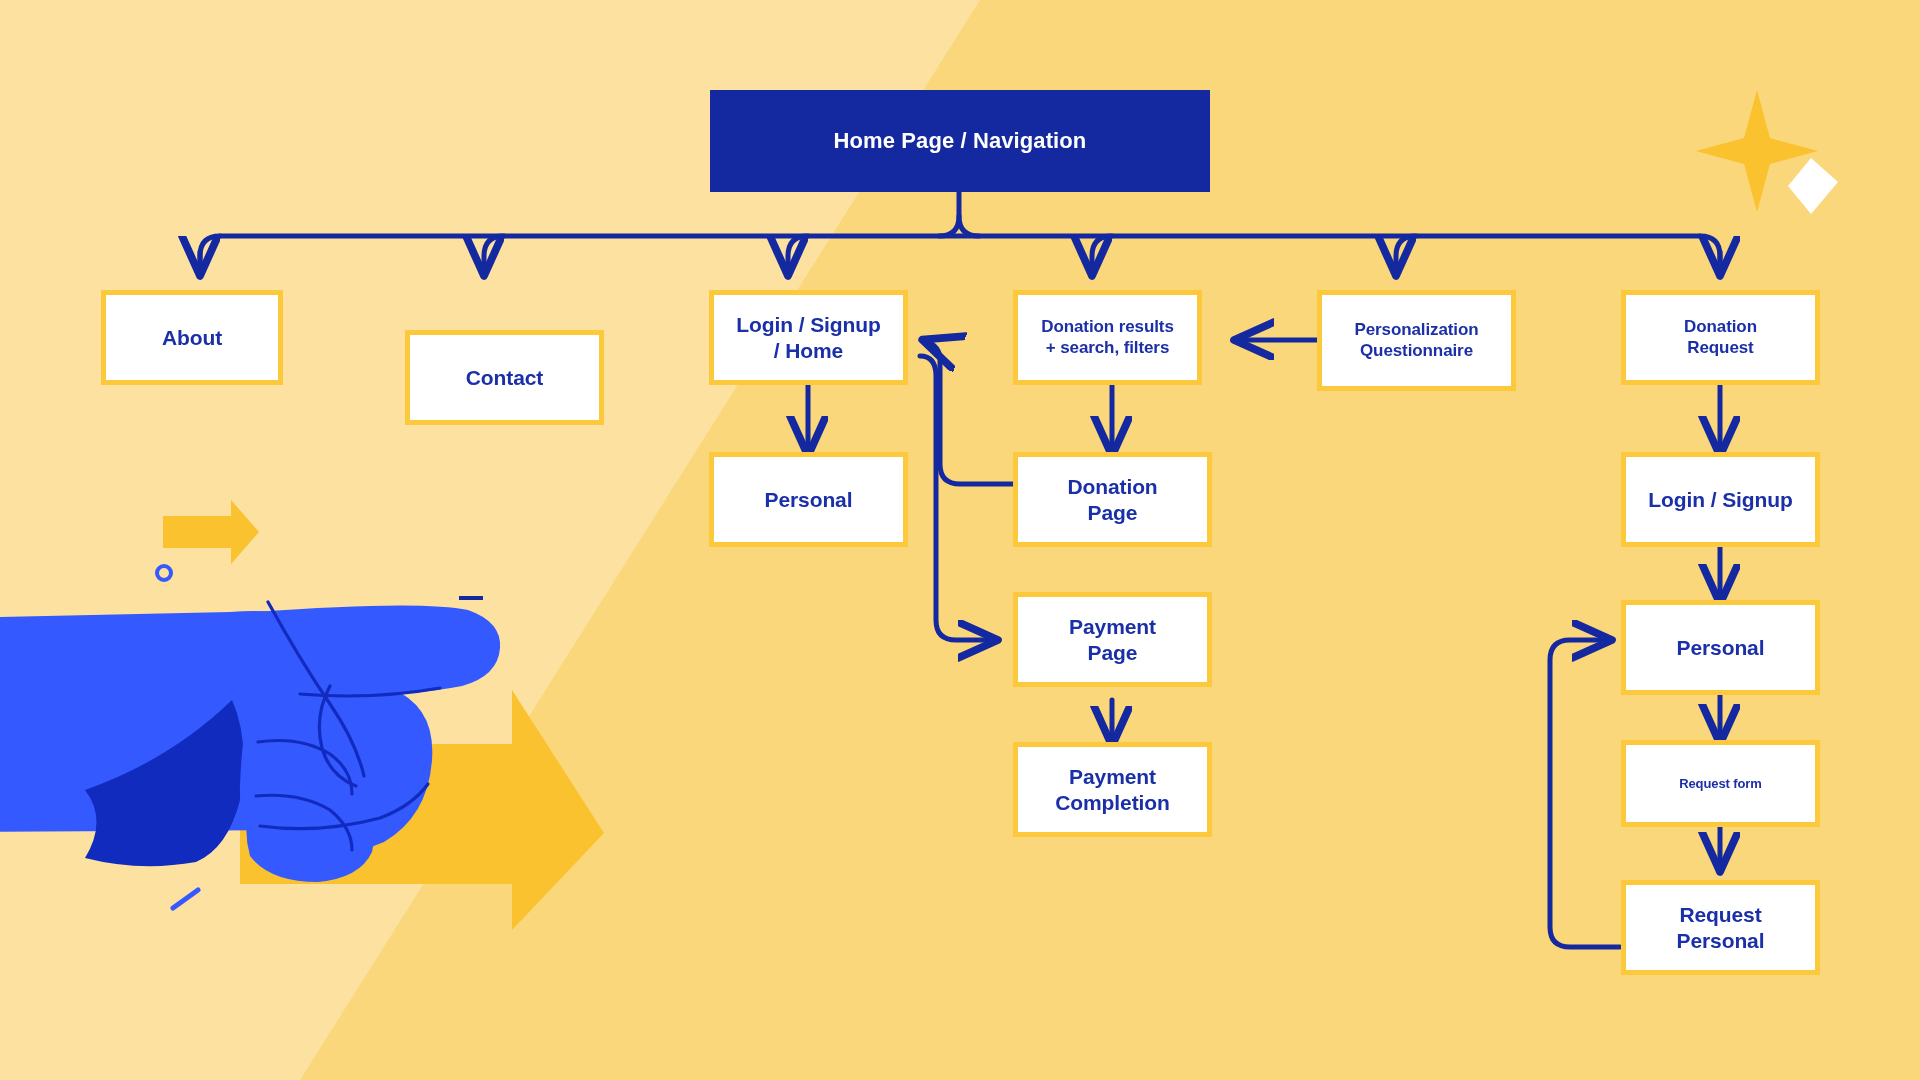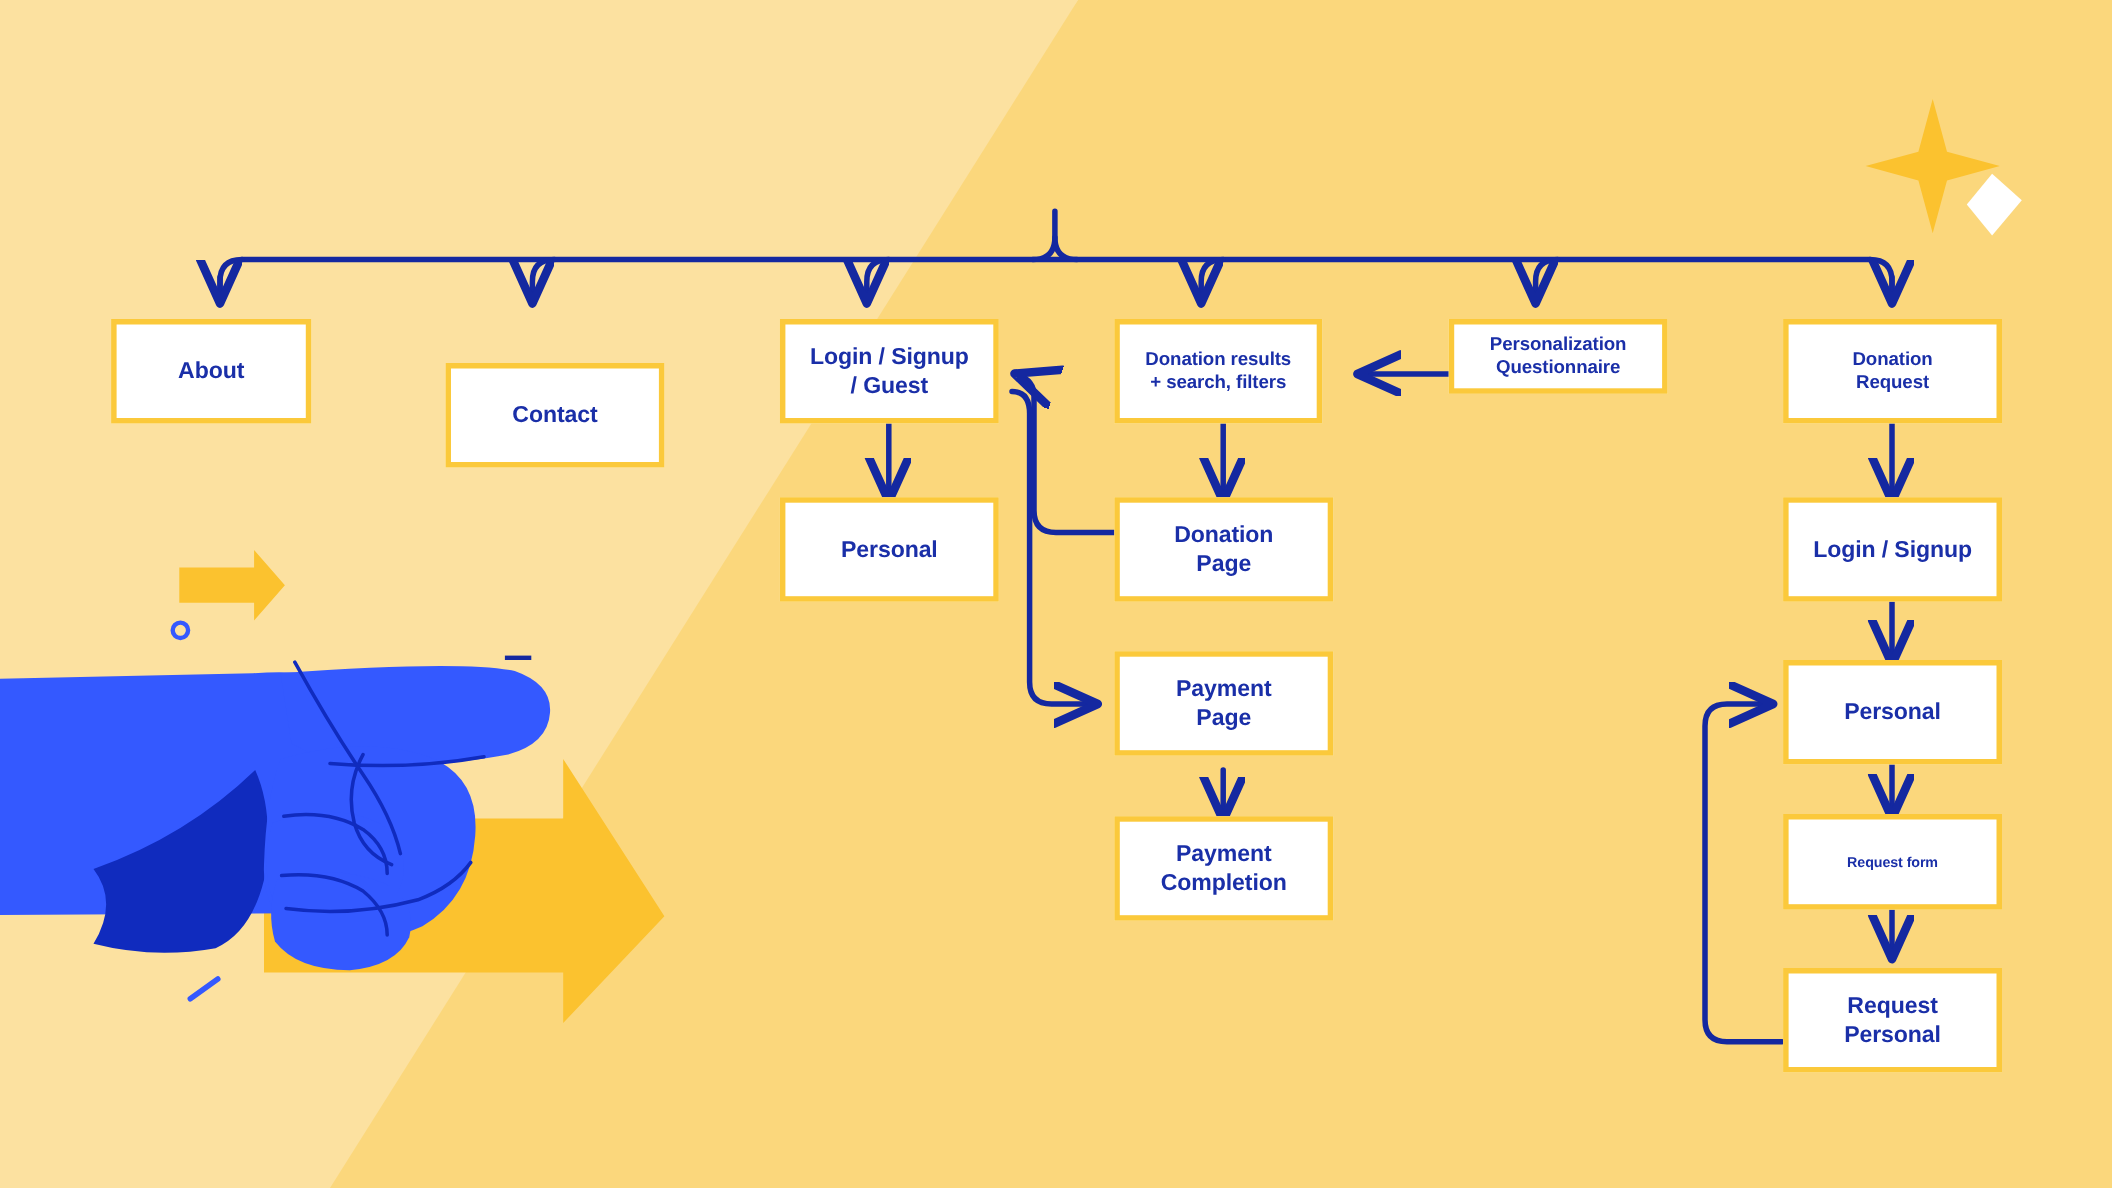--- a/index.html
+++ b/index.html
@@ -137,44 +137,47 @@
 
       <path d="M1720 385 L1720 452" marker-end="url(#ah)"></path>
       <path d="M1720 535 L1720 600" marker-end="url(#ah)"></path>
       <path d="M1720 685 L1720 740" marker-end="url(#ah)"></path>
       <path d="M1720 810 L1720 868" marker-end="url(#ah)"></path>
 
       <path d="M1620 947 L1570 947 Q1550 947 1550 927 L1550 660 Q1550 640 1570 640 L1608 640" marker-end="url(#ah)"></path>
     </g>
   </svg>
 
+  <div class="node root" style="left:710px; top:90px; width:500px; height:102px;">
+    <span>Home Page / Navigation</span>
+  </div>
 
   <div class="node fs-21" style="left:101px; top:290px; width:182px; height:95px;">
     <span>About</span>
   </div>
 
   <div class="node fs-21" style="left:405px; top:290px; width:199px; height:95px;margin-top:40px;">
     <span>Contact</span>
   </div>
 
   <div class="node fs-21" style="left:709px; top:290px; width:199px; height:95px;">
     <span>
       <span>Login / Signup</span>
-      <span>/ Guest</span>
+      <span>/ Home</span>
     </span>
   </div>
 
   <div class="node fs-17" style="left:1013px; top:290px; width:189px; height:95px;">
     <span>
       <span>Donation results</span>
       <span>+ search, filters</span>
     </span>
   </div>
 
-  <div class="node fs-17" style="left:1317px; top:290px; width:199px; height:68px;">
+  <div class="node fs-17" style="left:1317px; top:290px; width:199px; height:101px;">
     <span>
       <span>Personalization</span>
       <span>Questionnaire</span>
     </span>
   </div>
 
   <div class="node fs-17" style="left:1621px; top:290px; width:199px; height:95px;">
     <span>
       <span>Donation</span>
       <span>Request</span>

